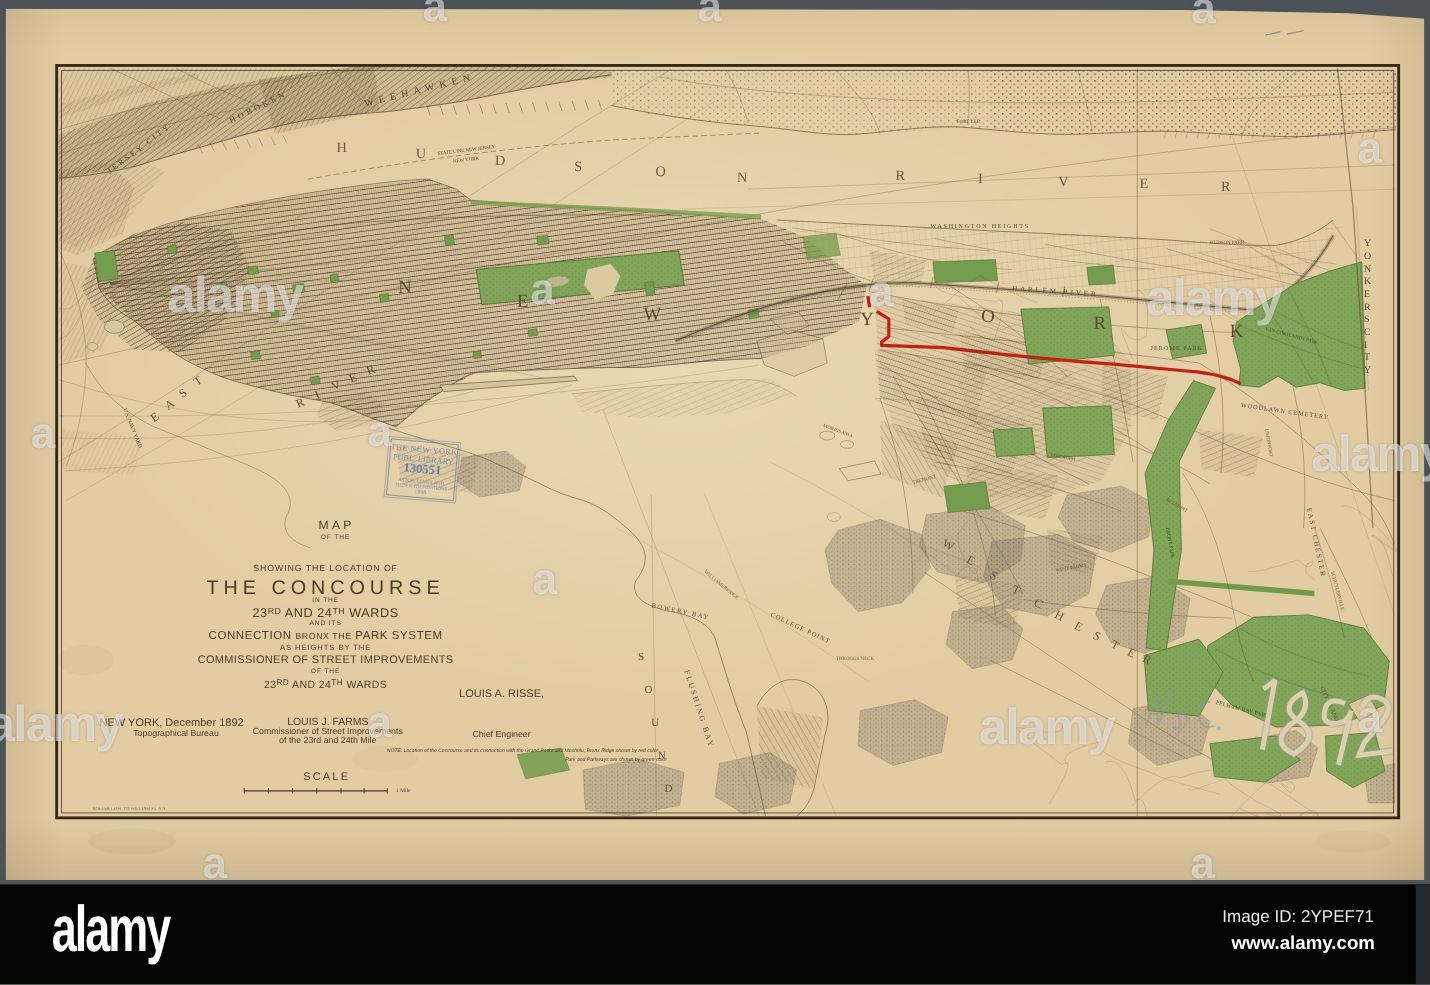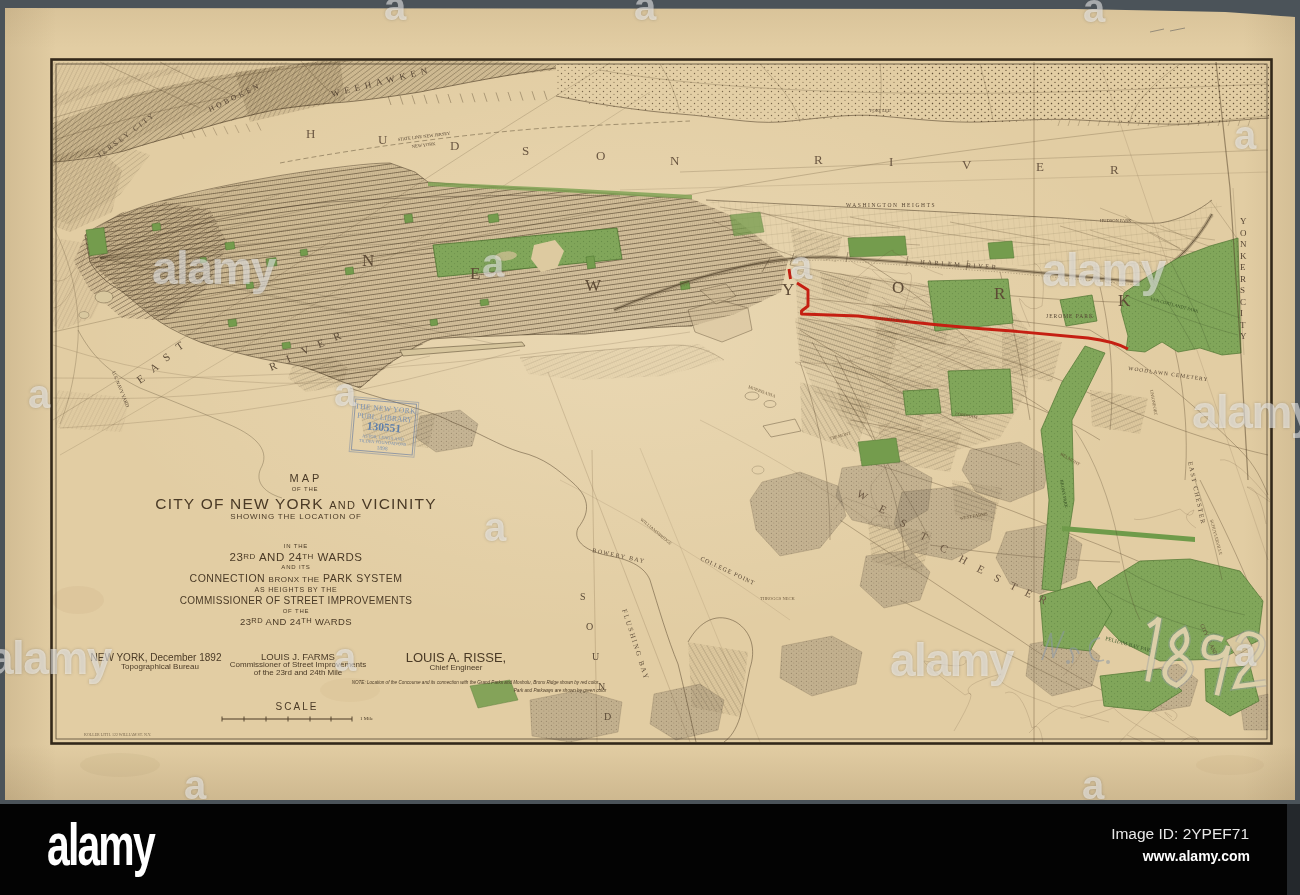--- a/index.html
+++ b/index.html
@@ -9,21 +9,21 @@
  background:radial-gradient(ellipse 900px 500px at 48% 42%, rgba(255,246,224,.25), rgba(0,0,0,0) 60%),
  linear-gradient(180deg, rgba(120,90,50,.10), rgba(0,0,0,0) 6%, rgba(0,0,0,0) 93%, rgba(100,75,40,.16)),
  linear-gradient(90deg, rgba(110,85,50,.14), rgba(0,0,0,0) 4%, rgba(0,0,0,0) 96%, rgba(110,85,50,.12));
  clip-path:polygon(0 8px,83% 9px,94.6% 12px,100% 17px,100% 100%,0 100%);}
 svg{position:absolute;left:0;top:0}
 .ttl{position:absolute;width:420px;left:86px;text-align:center;color:#4a3a26;font-family:Liberation Sans, sans-serif;line-height:1}
 #bar{position:absolute;left:0px;top:804px;width:1300px;height:91px;background:#030303}
 #bar .edge{position:absolute;right:0;top:0;width:13px;height:91px;background:#24282c}
 #barlogo{position:absolute;left:47px;top:6px;color:#fff;font-size:56px;font-weight:bold;letter-spacing:-2.5px;transform:scale(.73,1.05);transform-origin:0 0}
 #barid{position:absolute;right:51px;top:21px;color:#e8e8e8;font-size:15.5px}
-#barurl{position:absolute;right:50px;top:44px;color:#fff;font-size:14px;font-weight:bold}
+#barurl{position:absolute;right:50px;top:44px;color:#fff;font-size:17px;font-weight:bold}
 .wm{position:absolute;color:rgba(255,255,255,.5);font-weight:bold;letter-spacing:-1.5px;text-shadow:0 0 3px rgba(90,90,90,.35);font-size:46px}
 .wa{position:absolute;color:rgba(255,255,255,.5);font-weight:bold;text-shadow:0 0 3px rgba(90,90,90,.35);font-size:40px}
 #stamp{position:absolute;left:352px;top:399px;width:64px;height:55px;transform:rotate(5deg);color:#5b7cab;text-align:center;font-family:"Liberation Serif",serif}
 #stamp .bx{position:absolute;left:1px;top:2px;right:1px;bottom:1px;border:1.5px solid rgba(90,115,160,.6);outline:1px solid rgba(90,115,160,.38);outline-offset:1px}
 </style></head>
 <body>
 <div id="stage">
 <div id="paper"></div>
 <div id="paperShade"></div>
 <svg id="map" width="1300" height="895" viewBox="0 0 1300 895">
@@ -586,36 +586,36 @@
       <div class="bx"></div>
  <div style="position:absolute;left:0;right:0;top:5px;font-size:7.5px;letter-spacing:.4px;color:#7a92b4;white-space:nowrap">THE NEW YORK</div>
  <div style="position:absolute;left:0;right:0;top:13.5px;font-size:7.5px;color:#7a92b4;white-space:nowrap">PUBL. LIBRARY</div>
  <div style="position:absolute;left:0;right:0;top:22px;font-size:11.5px;font-weight:bold;color:#6080ab">130551</div>
  <div style="position:absolute;left:0;right:0;top:36px;font-size:4.4px;color:#7a92b4;white-space:nowrap">ASTOR, LENOX AND</div>
  <div style="position:absolute;left:0;right:0;top:41px;font-size:4.4px;color:#7a92b4;white-space:nowrap">TILDEN FOUNDATIONS</div>
  <div style="position:absolute;left:0;right:0;top:46px;font-size:5.5px;color:#7a92b4">1898</div>
 </div>
 <div class="ttl" style="top:473px;left:96px;font-size:11px;letter-spacing:3px">MAP</div>
 <div class="ttl" style="top:486px;left:95px;font-size:6px;letter-spacing:.8px">OF THE</div>
-<div class="ttl" style="top:496px;font-size:15.5px;letter-spacing:1.2px">CITY OF NEW YORK <span style="font-size:11px">AND</span> VICINITY</div>
 <div class="ttl" style="top:513px;font-size:8px;letter-spacing:.8px">SHOWING THE LOCATION OF</div>
+<div class="ttl" style="top:525px;font-size:18px;letter-spacing:4.5px">THE CONCOURSE</div>
 <div class="ttl" style="top:543px;font-size:6px;letter-spacing:.8px">IN THE</div>
 <div class="ttl" style="top:552px;font-size:11.5px;letter-spacing:.5px">23<span style="font-size:8px;vertical-align:2.5px">RD</span> AND 24<span style="font-size:8px;vertical-align:2.5px">TH</span> WARDS</div>
 <div class="ttl" style="top:564px;font-size:6px;letter-spacing:.8px">AND ITS</div>
 <div class="ttl" style="top:573px;font-size:10.5px;letter-spacing:.5px">CONNECTION <span style="font-size:8px">BRONX THE</span> PARK SYSTEM</div>
 <div class="ttl" style="top:586px;font-size:7px;letter-spacing:.8px">AS HEIGHTS BY THE</div>
 <div class="ttl" style="top:596px;font-size:10px;letter-spacing:.3px">COMMISSIONER OF STREET IMPROVEMENTS</div>
 <div class="ttl" style="top:608px;font-size:6px;letter-spacing:.8px">OF THE</div>
 <div class="ttl" style="top:617px;font-size:9.5px;letter-spacing:.4px">23<span style="font-size:7.5px;vertical-align:2px">RD</span> AND 24<span style="font-size:7.5px;vertical-align:2px">TH</span> WARDS</div>
 <div class="ttl" style="top:653px;left:56px;width:200px;font-size:10px">NEW YORK, December 1892</div>
 <div class="ttl" style="top:663px;left:60px;width:200px;font-size:8px">Topographical Bureau</div>
 <div class="ttl" style="top:652px;left:198px;width:200px;font-size:9.5px">LOUIS J. FARMS</div>
 <div class="ttl" style="top:661px;left:198px;width:200px;font-size:8px">Commissioner of Street Improvements</div>
 <div class="ttl" style="top:669px;left:198px;width:200px;font-size:8px">of the 23rd and 24th Mile</div>
-<div class="ttl" style="top:651px;left:356px;width:200px;font-size:13px">LOUIS A. RISSE,</div>
+<div class="ttl" style="top:627px;left:356px;width:200px;font-size:10px">LOUIS A. RISSE,</div>
 <div class="ttl" style="top:664px;left:356px;width:200px;font-size:8px">Chief Engineer</div>
 <div class="ttl" style="top:681px;left:225px;width:500px;font-size:4.6px;font-style:italic">NOTE: Location of the Concourse and its connection with the Grand Parks and Mosholu, Bronx Ridge shown by red color</div>
 <div class="ttl" style="top:689px;left:310px;width:500px;font-size:4.6px;font-style:italic">Park and Parkways are shown by green color</div>
 <div class="ttl" style="top:702px;left:87px;font-size:10px;letter-spacing:2px">SCALE</div>
 <div class="wm" style="left:152px;top:241px">alamy</div>
 <div class="wm" style="left:1042px;top:243px">alamy</div>
 <div class="wm" style="left:890px;top:633px">alamy</div>
 <div class="wm" style="left:-12px;top:631px">alamy</div>
 <div class="wm" style="left:1192px;top:385px">alamy</div>
 <div class="wa" style="left:482px;top:241px">a</div>

